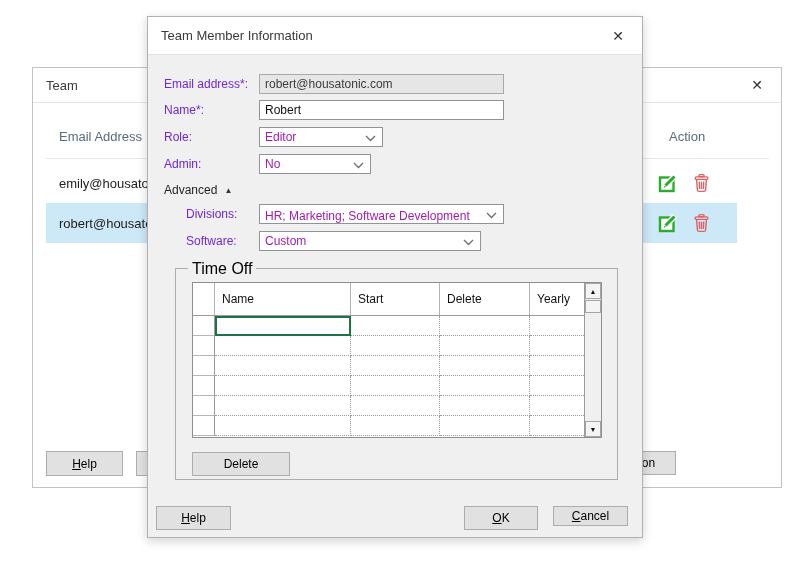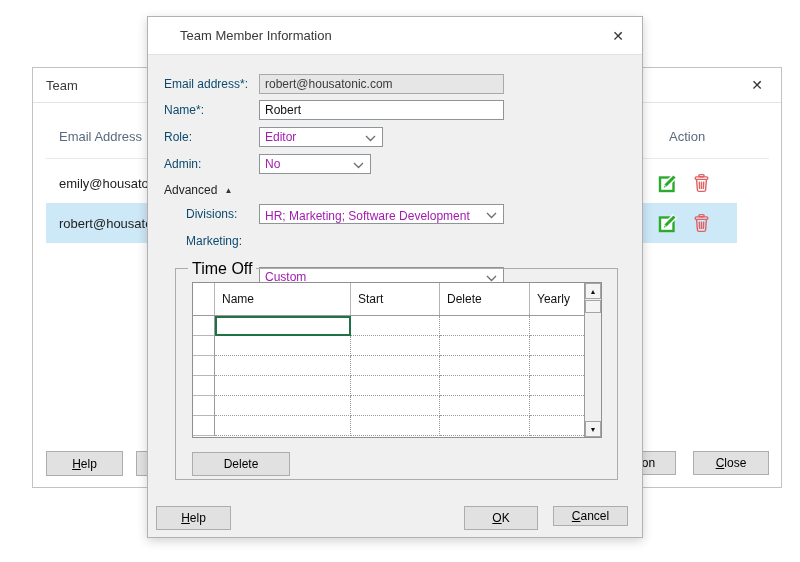--- a/index.html
+++ b/index.html
@@ -19,23 +19,23 @@
   .brow .remail{font-size:13px;color:#222;padding-left:13px;}
   .brow.selected{background:#cde8f7;}
   .rowicons{position:absolute;left:612px;display:flex;gap:13px;align-items:center;}
   .iconbtn{width:20px;height:20px;display:inline-flex;align-items:center;justify-content:center;}
   
   .wbtn{position:absolute;background:#e1e1e1;border:1px solid #adadad;box-sizing:border-box;
         font-size:12px;color:#000;display:flex;align-items:center;justify-content:center;cursor:default;}
   .u{text-decoration:underline;}
   
   #modal{left:147px;top:16px;width:496px;height:522px;background:#f0f0f0;border:1px solid #b1b1b1;box-shadow:0 3px 10px rgba(0,0,0,.18);}
-  #modal .titlebar{height:37px;border-bottom:1px solid #e2e2e2;padding-left:19px;}
+  #modal .titlebar{height:37px;border-bottom:1px solid #e2e2e2;}
   .frow{position:absolute;height:20px;display:flex;align-items:center;}
-  .flabel{font-size:12px;color:#0c4a6e;}
+  .flabel{font-size:12px;color:#6d28d9;}
   .tbox{position:absolute;height:20px;box-sizing:border-box;border:1px solid #8f9499;background:#fff;
         font-size:12px;font-family:"Liberation Sans",sans-serif;padding:0 5px;color:#111;}
   .tbox[readonly]{background:#e6e6e6;border-color:#a9a9a9;color:#3c3c3c;}
   .combo{position:absolute;height:20px;box-sizing:border-box;border:1px solid #8f9499;background:#fff;
          display:flex;align-items:center;justify-content:space-between;padding:0 6px 0 5px;}
   .combo .cval{font-size:12px;color:#a21caf;white-space:nowrap;overflow:hidden;}
   .advtoggle{position:absolute;display:flex;align-items:center;gap:7px;font-size:12px;color:#1f1f1f;}
   .advtoggle .tri{font-size:8px;color:#333;}
   
   .groupbox{position:absolute;left:27px;top:251px;width:443px;height:212px;border:1px solid #acacac;box-sizing:border-box;}
@@ -124,23 +124,20 @@
 
   <div class="wbtn" style="left:13px;top:383px;width:77px;height:25px;">
     <span><span class="u">H</span><span>elp</span></span>
   </div>
   <div class="wbtn" style="left:103px;top:383px;width:77px;height:25px;">
     <span></span>
   </div>
   <div class="wbtn" style="left:588px;top:383px;width:55px;height:24px;">
     <span>on</span>
   </div>
-  <div class="wbtn" style="left:660px;top:383px;width:76px;height:24px;">
-    <span><span class="u">C</span><span>lose</span></span>
-  </div>
 </div>
 
 <div class="dialog" id="modal">
   <div class="titlebar">
     <span class="ttl">Team Member Information</span>
     <span class="closex">✕</span>
   </div>
 
   <div class="frow" style="left:16px;top:57px;">
     <span class="flabel">Email address*:</span>
@@ -187,23 +184,23 @@
   <div class="combo" style="left:111px;top:187px;width:245px;align-items:flex-end;">
     <span class="cval">HR; Marketing; Software Development</span>
     <span>
       <svg width="11" height="7" viewBox="0 0 11 7">
           <path d="M1 1 L5.5 5.5 L10 1" fill="none" stroke="#6d6d6d" stroke-width="1.3"></path>
         </svg>
     </span>
   </div>
 
   <div class="frow" style="left:38px;top:214px;">
-    <span class="flabel">Marketing:</span>
-  </div>
-  <div class="combo" style="left:111px;top:214px;width:245px;margin-top:36px;">
+    <span class="flabel">Software:</span>
+  </div>
+  <div class="combo" style="left:111px;top:214px;width:222px;">
     <span class="cval">Custom</span>
     <span>
       <svg width="11" height="7" viewBox="0 0 11 7">
           <path d="M1 1 L5.5 5.5 L10 1" fill="none" stroke="#6d6d6d" stroke-width="1.3"></path>
         </svg>
     </span>
   </div>
 
   <div class="groupbox">
     <span class="legend">Time Off</span>

